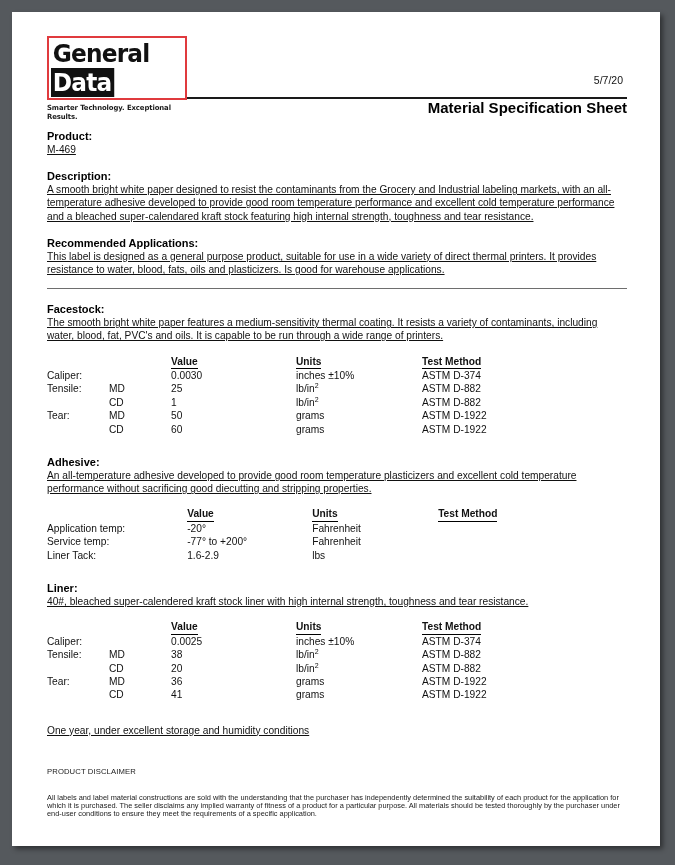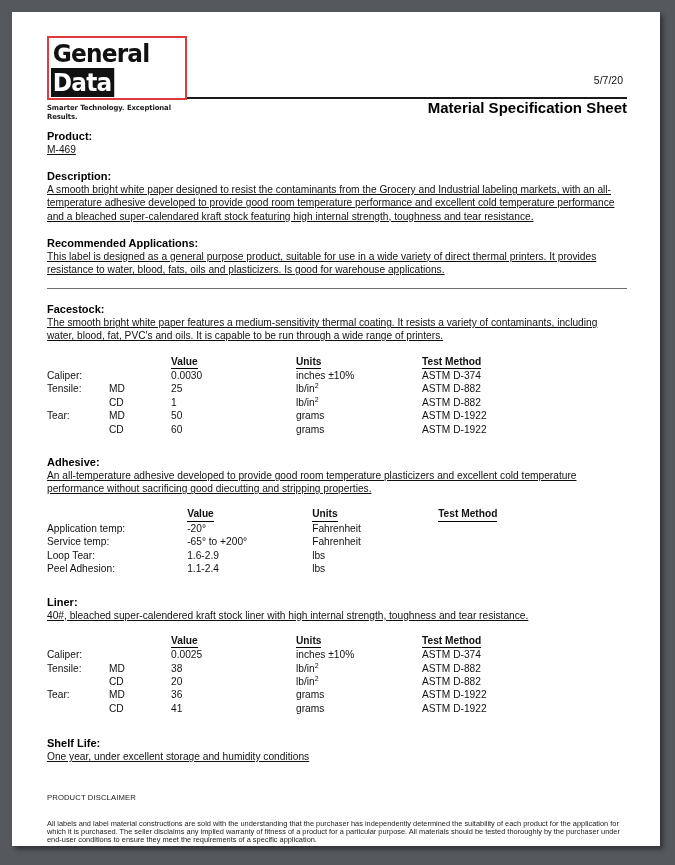--- a/index.html
+++ b/index.html
@@ -283,35 +283,28 @@
             <tr>
               <td class="col-label">Application temp:</td>
               <td class="col-dir"></td>
               <td class="col-value">-20°</td>
               <td class="col-units">Fahrenheit</td>
               <td class="col-method"></td>
             </tr>
             <tr>
               <td class="col-label">Service temp:</td>
               <td class="col-dir"></td>
-              <td class="col-value">-65° to +200°</td>
+              <td class="col-value">-77° to +200°</td>
               <td class="col-units">Fahrenheit</td>
               <td class="col-method"></td>
             </tr>
             <tr>
-              <td class="col-label">Loop Tear:</td>
+              <td class="col-label">Liner Tack:</td>
               <td class="col-dir"></td>
               <td class="col-value">1.6-2.9</td>
-              <td class="col-units">lbs</td>
-              <td class="col-method"></td>
-            </tr>
-            <tr>
-              <td class="col-label">Peel Adhesion:</td>
-              <td class="col-dir"></td>
-              <td class="col-value">1.1-2.4</td>
               <td class="col-units">lbs</td>
               <td class="col-method"></td>
             </tr>
           </tbody>
       </table>
     </div>
 
     <div class="section" style="margin-top:20px">
       <div class="section-heading">Liner:</div>
       <div class="section-body">40#, bleached super-calendered kraft stock liner with high internal strength, toughness and tear resistance.</div>
@@ -359,21 +352,20 @@
               <td class="col-dir">CD</td>
               <td class="col-value">41</td>
               <td class="col-units">grams</td>
               <td class="col-method">ASTM D-1922</td>
             </tr>
           </tbody>
       </table>
     </div>
 
     <div class="section" style="margin-top:22px">
-      <div class="section-heading">Shelf Life:</div>
       <div class="section-body">One year, under excellent storage and humidity conditions</div>
     </div>
 
     <div class="disclaimer">
       <div class="disclaimer-title">PRODUCT DISCLAIMER</div>
       <div class="disclaimer-body">All labels and label material constructions are sold with the understanding that the purchaser has independently determined the suitability of each product for the application for which it is purchased. The seller disclaims any implied warranty of fitness of a product for a particular purpose. All materials should be tested thoroughly by the purchaser under end-user conditions to ensure they meet the requirements of a specific application.</div>
     </div>
 
   </div>
 </div>

